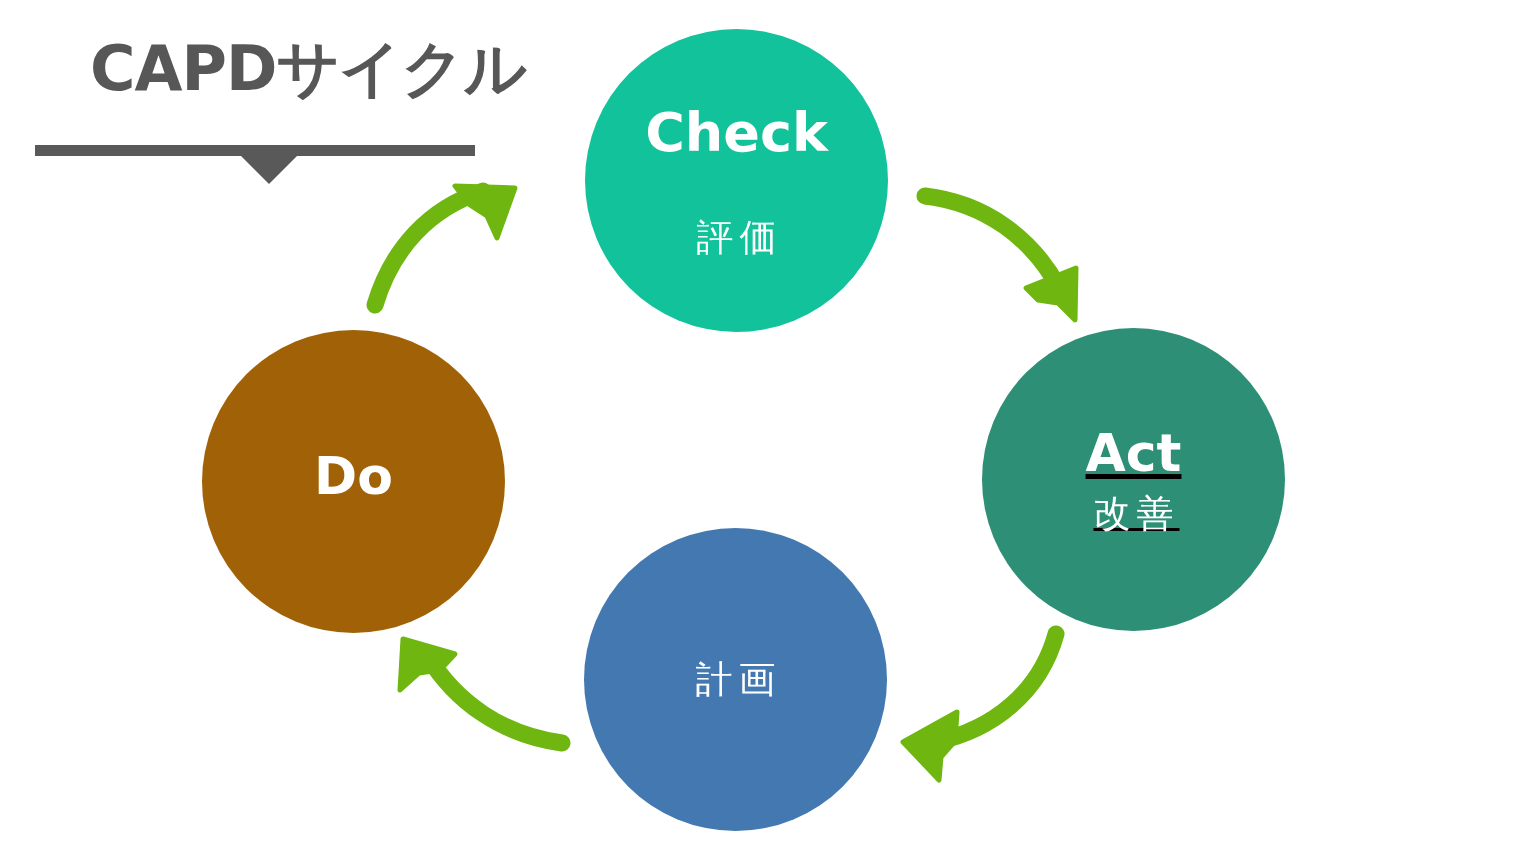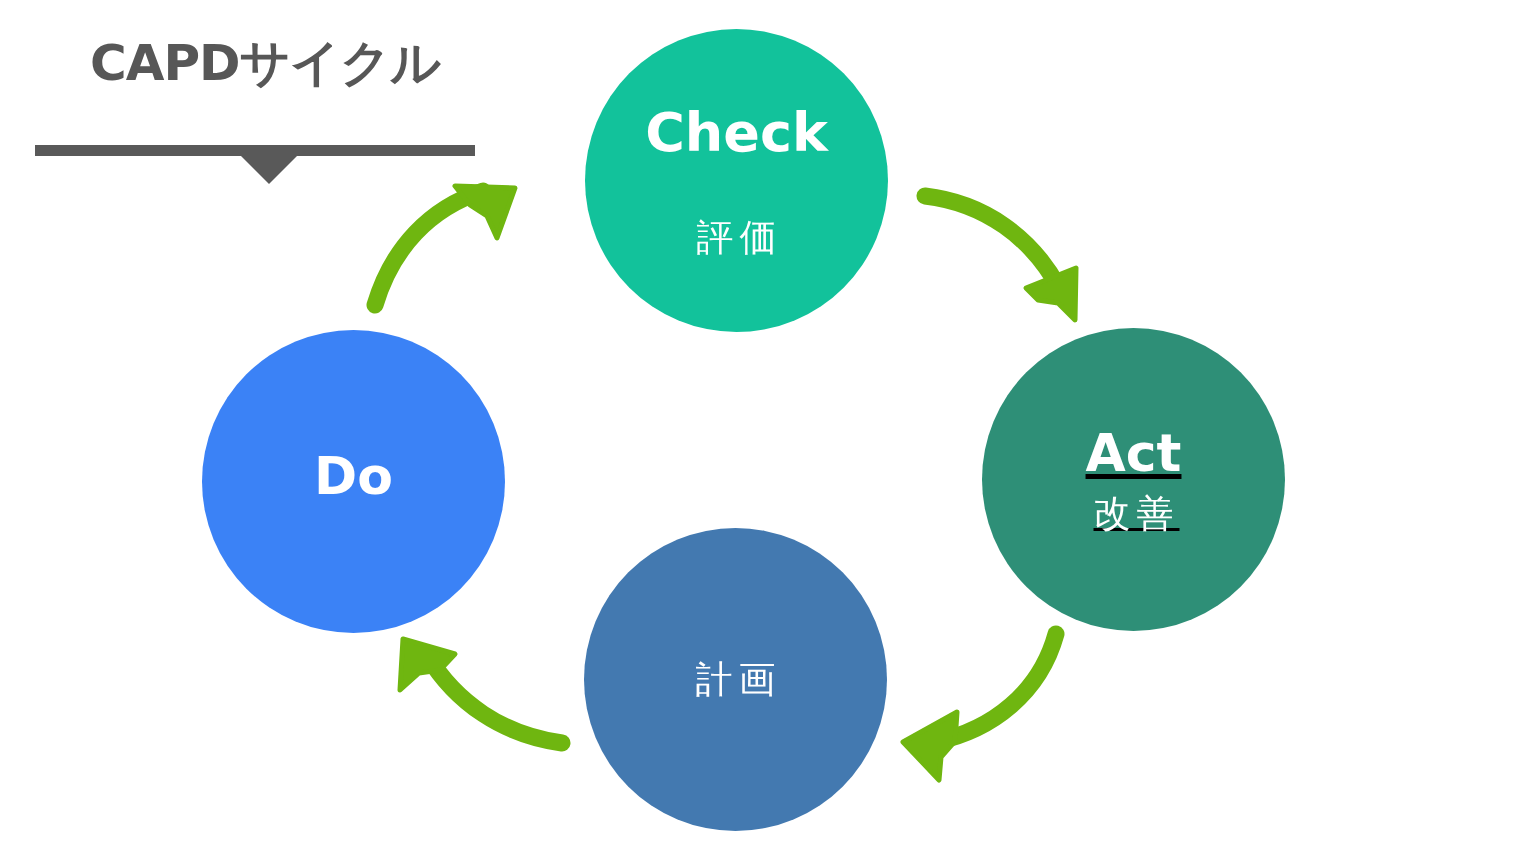--- a/index.html
+++ b/index.html
@@ -27,21 +27,21 @@
     left: 35px;
     top: 38px;
     width: 445px;
     height: 140px;
   }
   #title-text {
     position: absolute;
     left: 55px;
     top: 0px;
     font-family: "DejaVu Sans", "Liberation Sans", sans-serif;
-    font-size: 50px;
+    font-size: 62px;
     font-weight: 700;
     letter-spacing: -1px;
     color: #575757;
     white-space: nowrap;
     line-height: 1.0;
   }
   #title-rule {
     position: absolute;
     left: 0px;
     top: 107px;
@@ -157,17 +157,17 @@
 
   <div id="node-act" class="node" style="background:#2e8f77">
     <div class="node-en">Act</div>
     <div class="node-ja">改善</div>
   </div>
 
   <div id="node-plan" class="node" style="background:#4379b0">
     <div class="node-ja">計画</div>
   </div>
 
-  <div id="node-do" class="node" style="background:#3b82f6">
+  <div id="node-do" class="node" style="background:#a16207">
     <div class="node-en">Do</div>
   </div>
 
 </div>
 
 </body></html>

